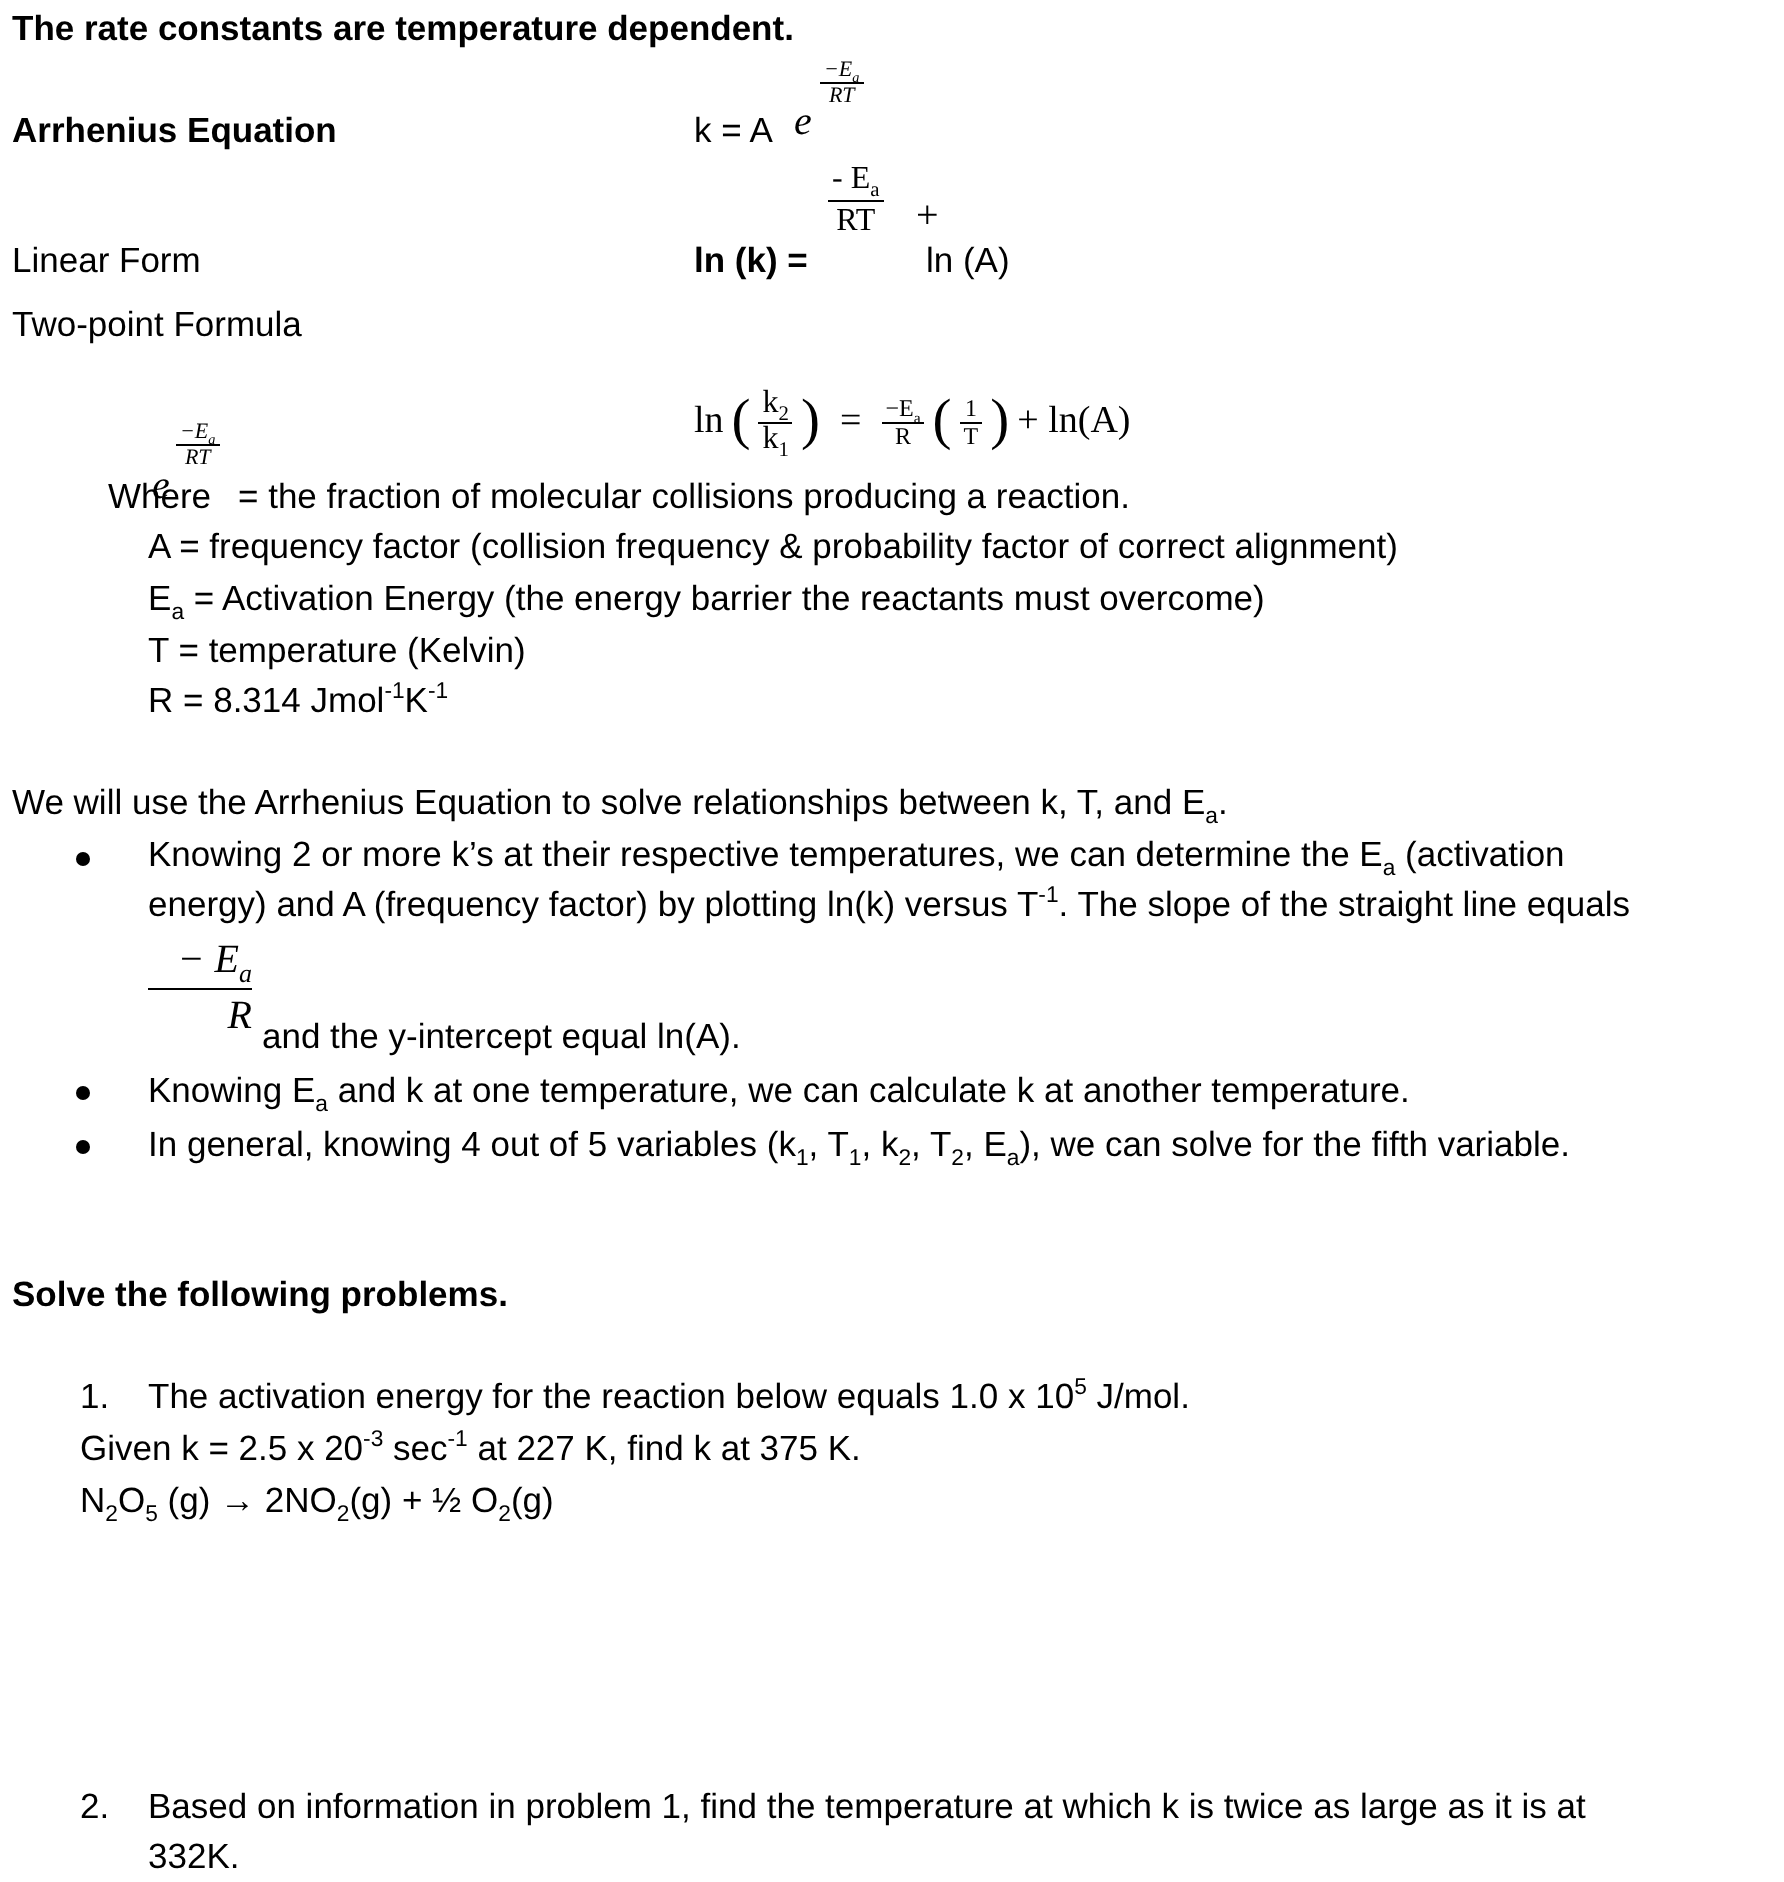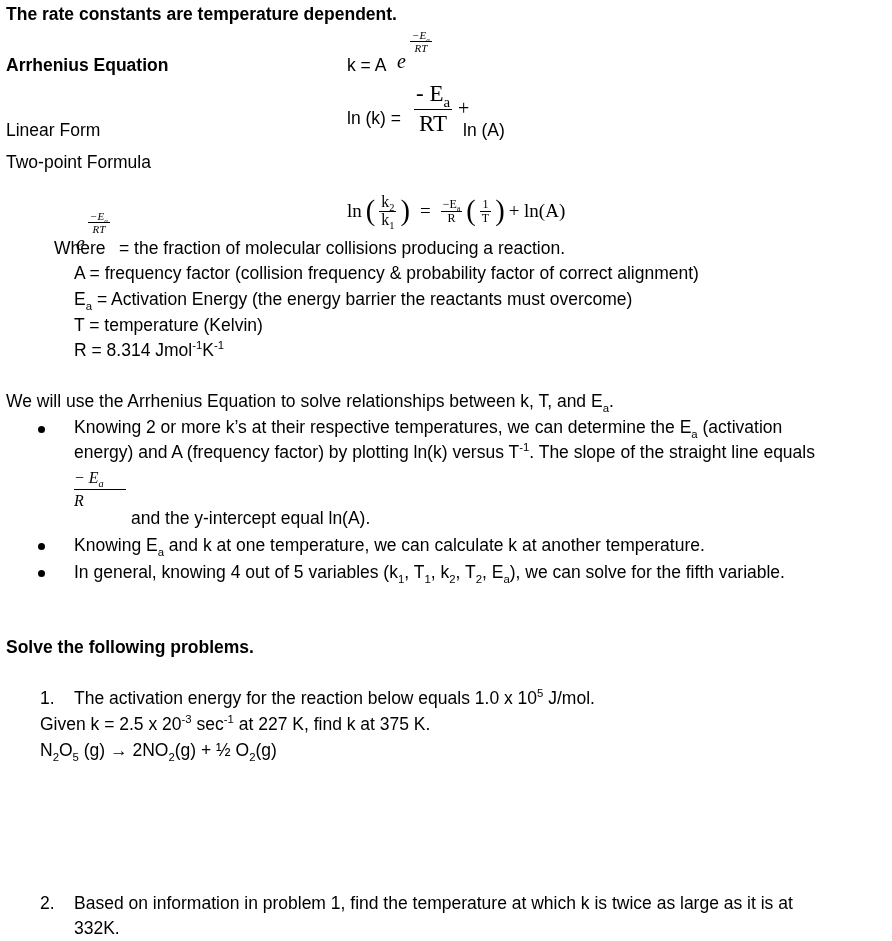--- a/index.html
+++ b/index.html
@@ -23,22 +23,22 @@
 
 <div class="abs bold" style="left:6px; top:55px;">Arrhenius Equation</div>
 <div class="abs" style="left:347px; top:55px;">k = A</div>
 <div class="abs serif ital" style="left:397px; top:50px; font-size:20px;">e</div>
 <div class="abs serif ital" style="left:410px; top:29px; font-size:11px; line-height:1.1; text-align:center;">
   <div style="border-bottom:1px solid #000; padding:0 2px;"><span>−E</span><sub>a</sub></div>
   <div>RT</div>
 </div>
 
 <div class="abs" style="left:6px; top:120px;text-align:center;">Linear Form</div>
-<div class="abs" style="left:347px; top:108px;">ln (k) =</div>
-<div class="abs serif" style="left:414px; top:80px; font-size:23px; line-height:1.25; text-align:center;">
+<div class="abs" style="left:347px; top:120px;font-weight:bold;">ln (k) =</div>
+<div class="abs serif" style="left:414px; top:80px; font-size:16px; line-height:1.25; text-align:center;">
   <div style="border-bottom:1px solid #000; padding:0 2px;"><span>- E</span><sub>a</sub></div>
   <div>RT</div>
 </div>
 <div class="abs serif" style="left:458px; top:97px; font-size:20px;">+</div>
 <div class="abs" style="left:463px; top:120px;">ln (A)</div>
 
 <div class="abs" style="left:6px; top:152px;">Two-point Formula</div>
 <div class="abs serif" style="left:347px; top:143px; font-size:19px; height:40px; display:flex; align-items:center; gap:4px;margin-top:48px;">
   <span>ln</span>
   <span class="paren">(</span>
@@ -71,21 +71,21 @@
 <div class="abs" style="left:74px; top:263px;">A = frequency factor (collision frequency &amp; probability factor of correct alignment)</div>
 <div class="abs" style="left:74px; top:289px;"><span>E</span><sub>a</sub><span> = Activation Energy (the energy barrier the reactants must overcome)</span></div>
 <div class="abs" style="left:74px; top:315px;">T = temperature (Kelvin)</div>
 <div class="abs" style="left:74px; top:340px;"><span>R = 8.314 Jmol</span><sup>-1</sup><span>K</span><sup>-1</sup></div>
 
 <div class="abs" style="left:6px; top:391px;"><span>We will use the Arrhenius Equation to solve relationships between k, T, and E</span><sub>a</sub><span>.</span></div>
 
 <div class="bullet" style="left:38px; top:426px;"></div>
 <div class="abs" style="left:74px; top:417px;"><span>Knowing 2 or more k’s at their respective temperatures, we can determine the E</span><sub>a</sub><span> (activation</span></div>
 <div class="abs" style="left:74px; top:442px;"><span>energy) and A (frequency factor) by plotting ln(k) versus T</span><sup>-1</sup><span>. The slope of the straight line equals</span></div>
-<div class="abs serif ital" style="left:74px; top:467px; font-size:16px; line-height:1.35; text-align:left; width:52px;">
+<div class="abs serif ital" style="left:74px; top:467px; font-size:20px; line-height:1.35; text-align:right; width:52px;">
   <div style="border-bottom:1px solid #000;"><span>− E</span><sub>a</sub></div>
   <div>R</div>
 </div>
 <div class="abs" style="left:131px; top:508px;text-align:right;">and the y-intercept equal ln(A).</div>
 
 <div class="bullet" style="left:38px; top:543px;"></div>
 <div class="abs" style="left:74px; top:535px;"><span>Knowing E</span><sub>a</sub><span> and k at one temperature, we can calculate k at another temperature.</span></div>
 
 <div class="bullet" style="left:38px; top:570px;"></div>
 <div class="abs" style="left:74px; top:562px;"><span>In general, knowing 4 out of 5 variables (k</span><sub>1</sub><span>, T</span><sub>1</sub><span>, k</span><sub>2</sub><span>, T</span><sub>2</sub><span>, E</span><sub>a</sub><span>), we can solve for the fifth variable.</span></div>

